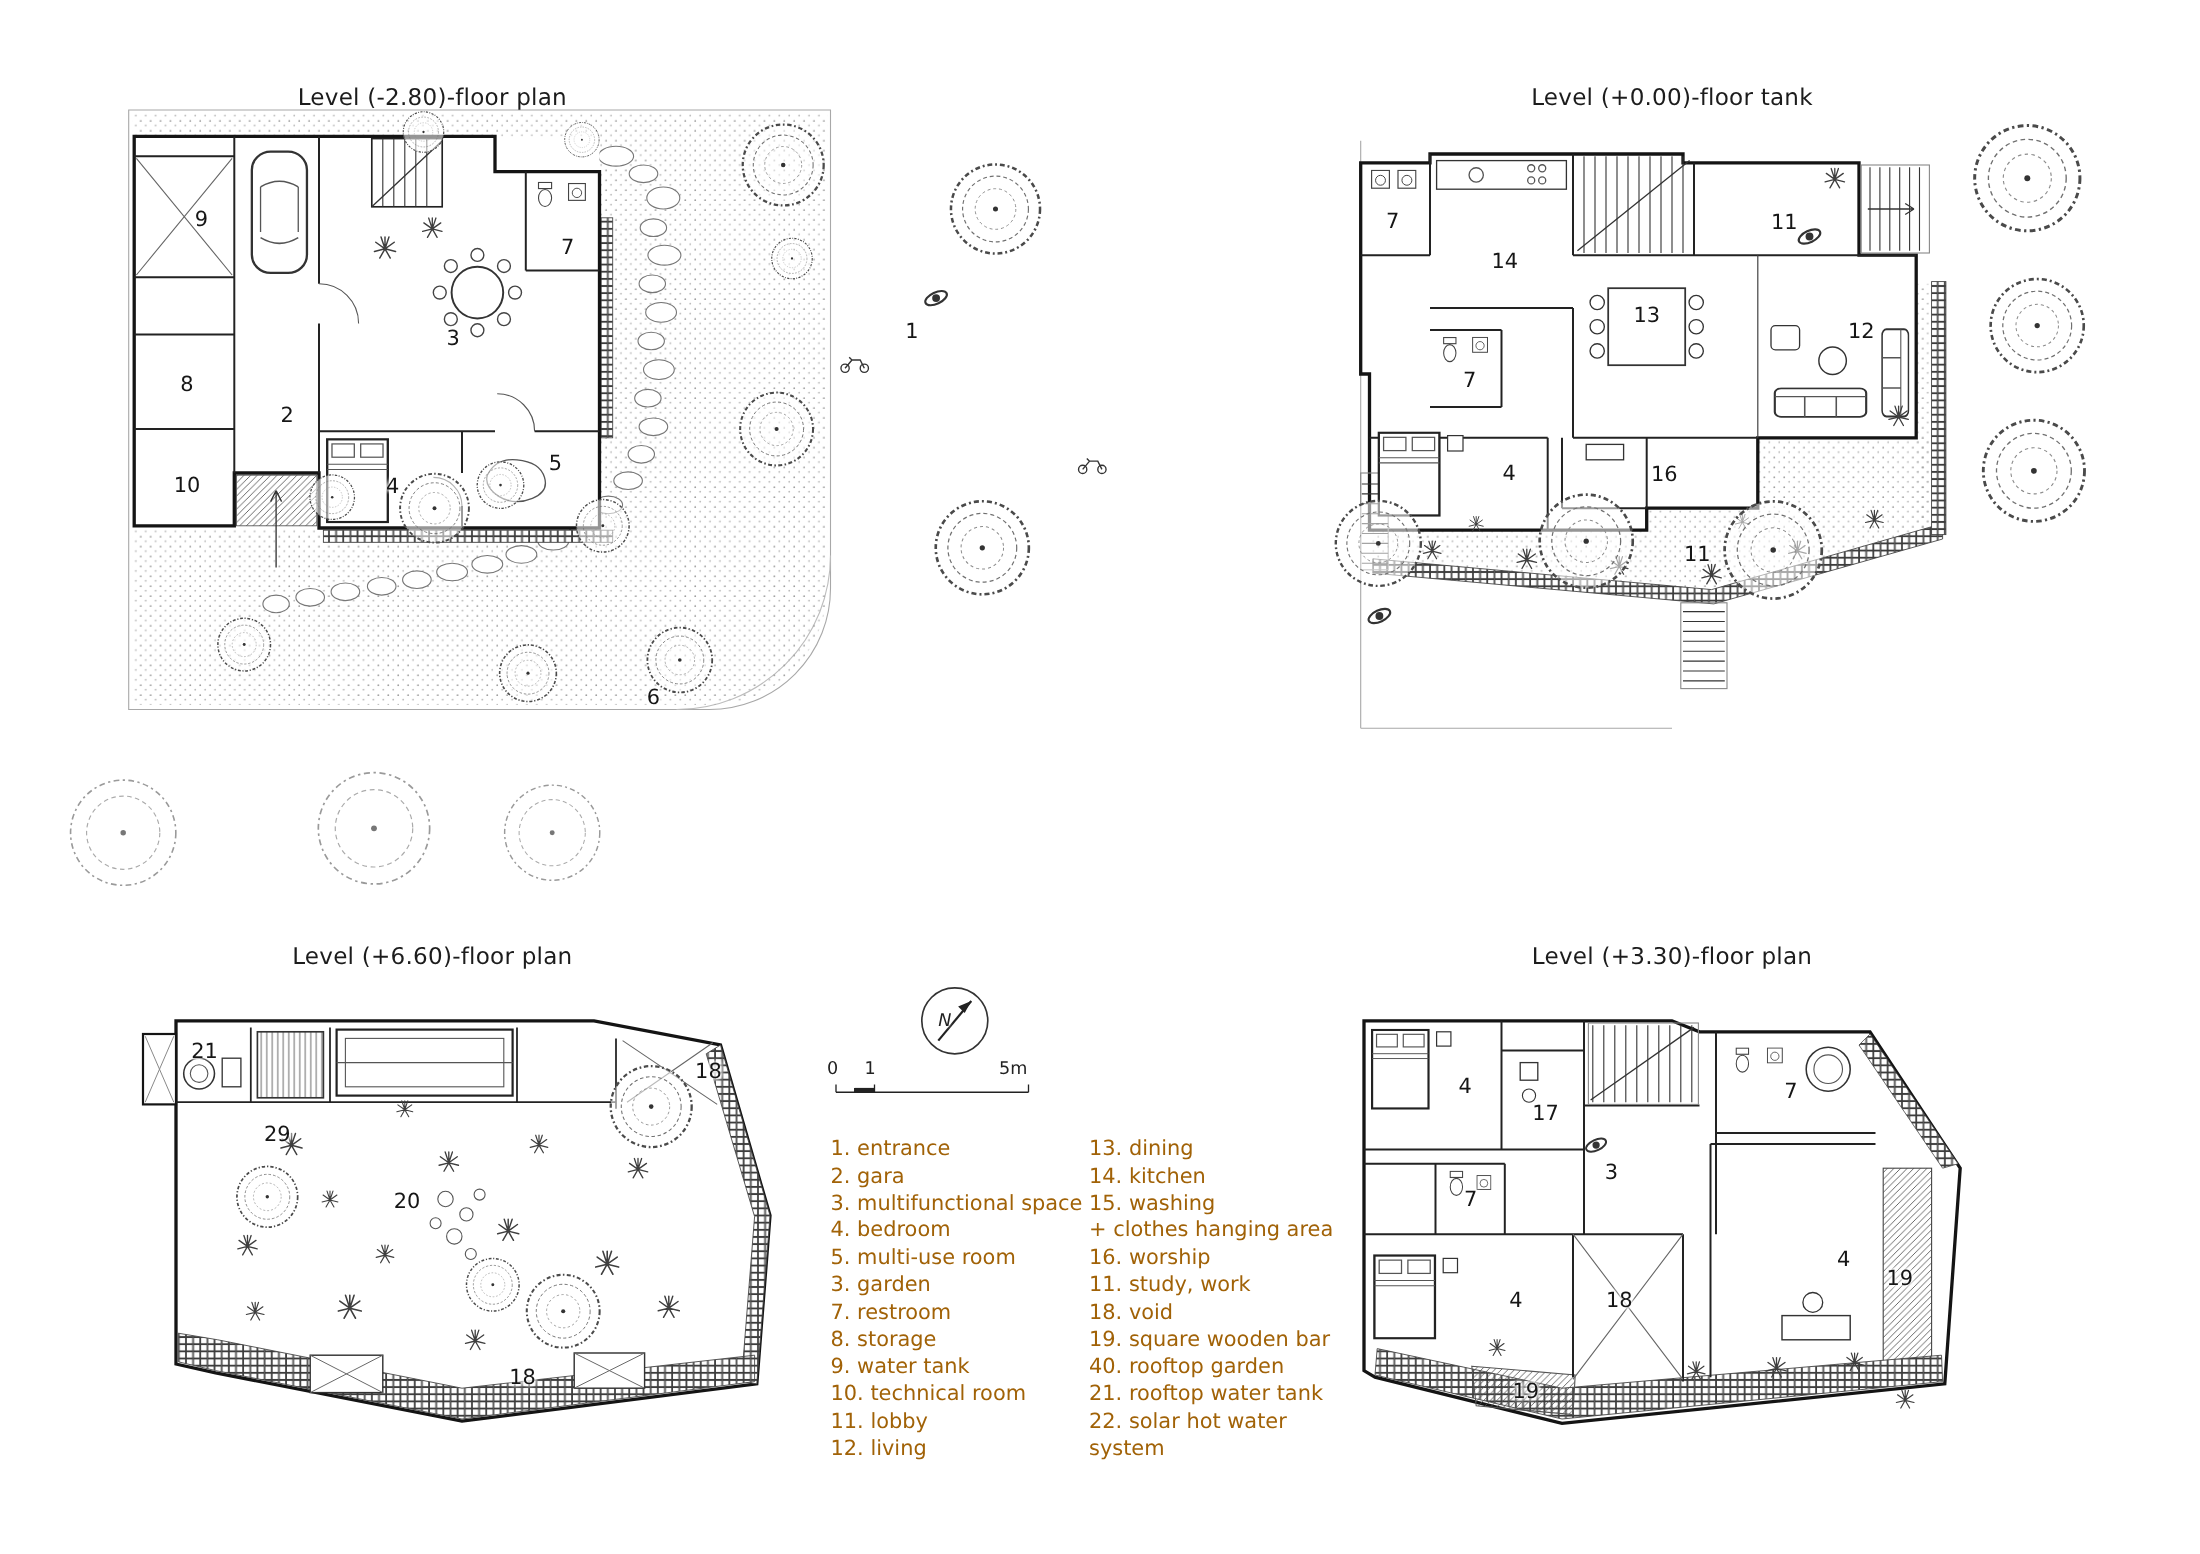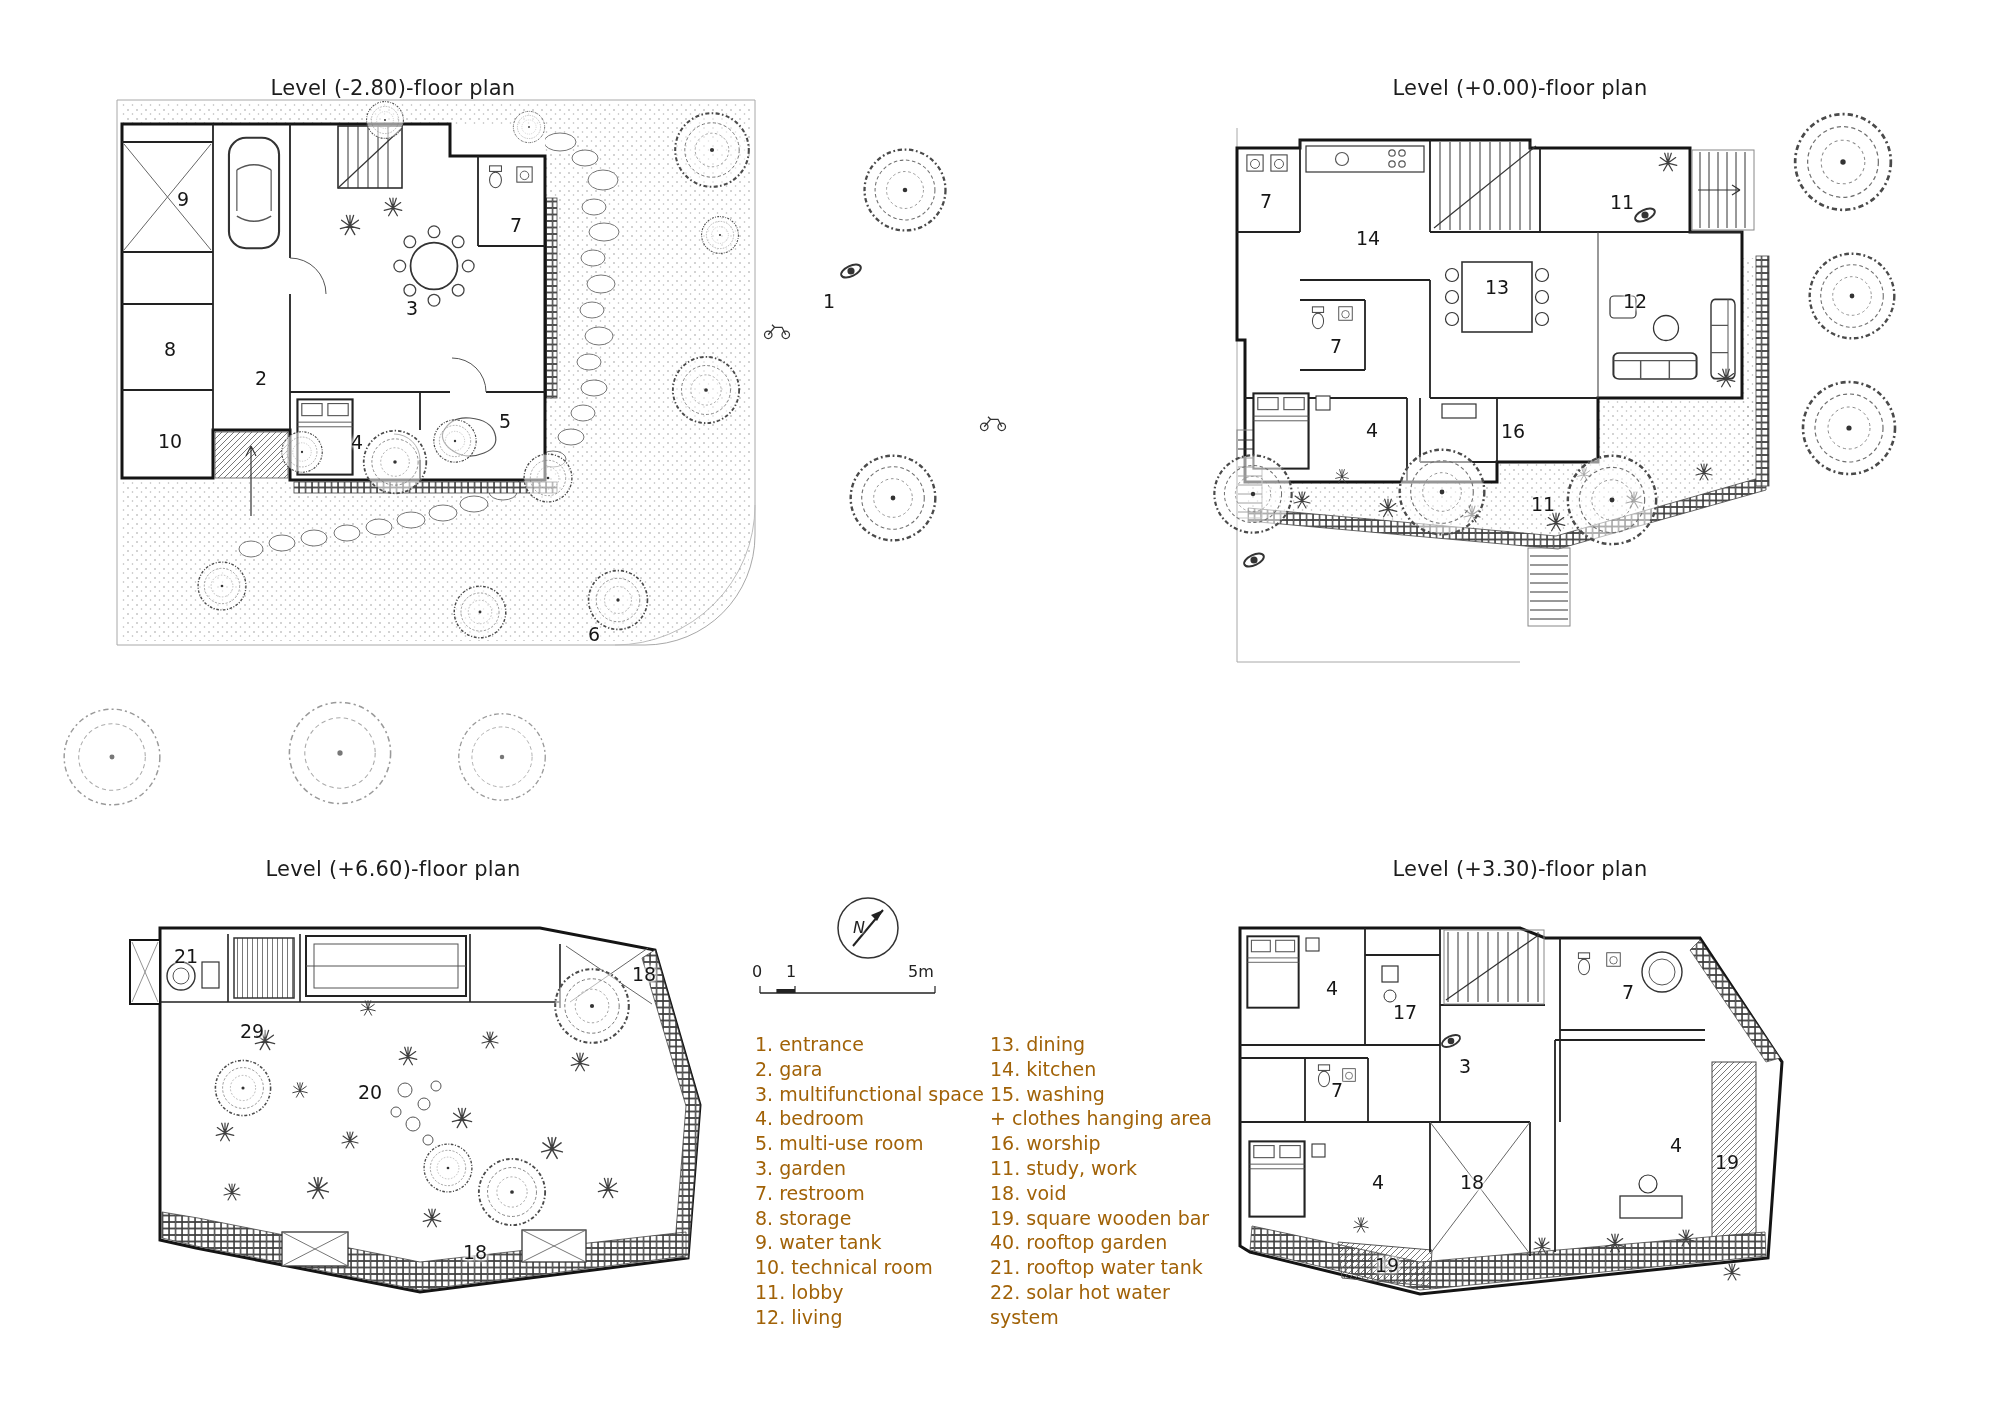--- a/index.html
+++ b/index.html
@@ -417,21 +417,21 @@
     <path d="M883,910 L871,915 L877,921 Z" fill="#222"></path>
   </g>
   <g stroke="#222" fill="none">
     <path d="M760,993 H935" stroke-width="1.3"></path>
     <path d="M760,986 V993 M795,986 V993 M935,986 V993 M777,989 V993" stroke-width="1.2"></path>
     <rect x="777" y="989" width="18" height="4" fill="#222" stroke="none"></rect>
   </g>
 </svg>
 
 <div class="plan-title" style="left:393px;top:76px">Level (-2.80)-floor plan</div>
-<div class="plan-title" style="left:1520px;top:76px">Level (+0.00)-floor plan</div>
+<div class="plan-title" style="left:1520px;top:76px">Level (+0.00)-floor tank</div>
 <div class="plan-title" style="left:393px;top:857px">Level (+6.60)-floor plan</div>
 <div class="plan-title" style="left:1520px;top:857px">Level (+3.30)-floor plan</div>
 
 <div>
 
 <span class="room-label" style="left: 183px; top: 199px;">9</span>
       <span class="room-label" style="left: 516px; top: 225px;">7</span>
       <span class="room-label" style="left: 412px; top: 308px;">3</span>
       <span class="room-label" style="left: 829px; top: 301px;">1</span>
       <span class="room-label" style="left: 170px; top: 349px;">8</span>
@@ -440,21 +440,21 @@
       <span class="room-label" style="left: 357px; top: 442px;">4</span>
       <span class="room-label" style="left: 505px; top: 421px;">5</span>
       <span class="room-label" style="left: 594px; top: 634px;">6</span>
     </div>
 <div>
 
 <span class="room-label" style="left: 1266px; top: 201px;">7</span>
       <span class="room-label" style="left: 1368px; top: 238px;">14</span>
       <span class="room-label" style="left: 1622px; top: 202px;">11</span>
       <span class="room-label" style="left: 1497px; top: 287px;">13</span>
-      <span class="room-label" style="left: 1635px; top: 301px;">12</span>
+      <span class="room-label" style="left: 1692px; top: 301px;">12</span>
       <span class="room-label" style="left: 1336px; top: 346px;">7</span>
       <span class="room-label" style="left: 1372px; top: 430px;">4</span>
       <span class="room-label" style="left: 1513px; top: 431px;">16</span>
       <span class="room-label" style="left: 1543px; top: 504px;">11</span>
     </div>
 <div>
 
 <span class="room-label" style="left: 186px; top: 956px;">21</span>
       <span class="room-label" style="left: 644px; top: 974px;">18</span>
       <span class="room-label" style="left: 252px; top: 1031px;">29</span>

